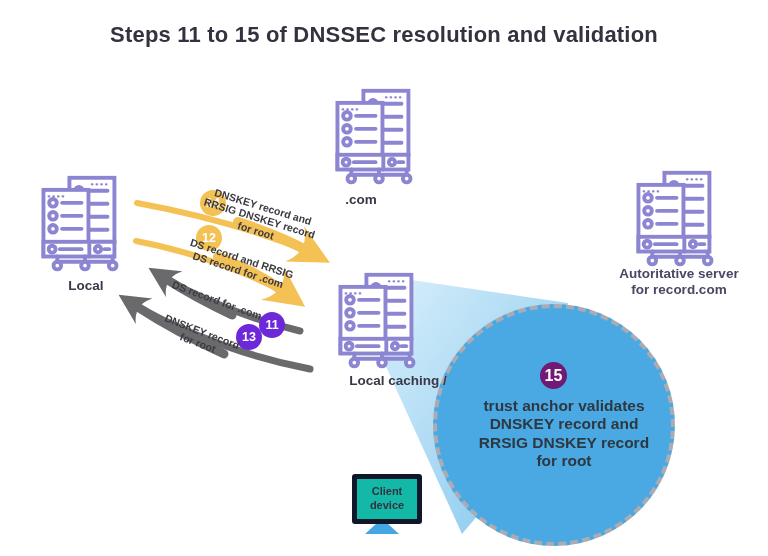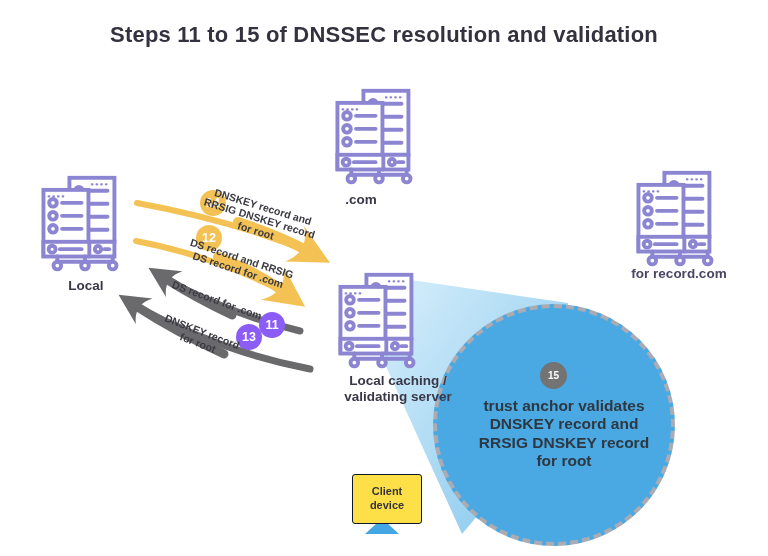--- a/index.html
+++ b/index.html
@@ -17,38 +17,38 @@
     font-size:13.5px;line-height:1.18;color:#3A3848;
   }
   .node-label.auth{color:#4A4664;}
   .icon-box{position:absolute;}
   .badge{
     position:absolute;width:26px;height:26px;border-radius:50%;
     display:flex;align-items:center;justify-content:center;
     color:#fff;font-weight:700;font-size:12.5px;
   }
   .badge.yellow{background:#F4C254;margin-left:40px;}
-  .badge.gray{background:#8b5cf6;}
-  .badge.purple{background:#737373;width:27px;height:27px;font-size:10px;}
+  .badge.gray{background:#6d28d9;}
+  .badge.purple{background:#701a75;width:27px;height:27px;font-size:16px;}
   .arrow-label{
     position:absolute;text-align:center;font-weight:700;
     font-size:10.5px;line-height:1.18;color:#3A3A42;transform-origin:center;
   }
   .validation-circle{
     position:absolute;left:433px;top:304px;width:242px;height:242px;
     border-radius:50%;background:#4AA9E2;border:4px dashed #ABABB3;
     box-sizing:border-box;
   }
   .circle-text{
     position:absolute;left:454px;top:397px;width:220px;text-align:center;
     font-size:15.5px;line-height:1.18;font-weight:600;color:#2E3842;
   }
   .monitor{
     position:absolute;left:352px;top:474px;width:70px;height:50px;
-    border:1px solid #0f172a;border-radius:3px;background:#fde047;
+    border:5px solid #0f172a;border-radius:3px;background:#14b8a6;
     box-sizing:border-box;display:flex;flex-direction:column;
     align-items:center;justify-content:center;
   }
   .monitor span{font-size:11px;font-weight:800;color:#33323E;line-height:1.25;}
   .monitor-stand{
     position:absolute;left:365px;top:524px;width:34px;height:10px;
     background:#45A6E4;clip-path:polygon(32% 0,68% 0,100% 100%,0 100%);
   }
 </style>
 </head>
@@ -148,25 +148,25 @@
   <svg class="icon-box" style="left:635px;top:170px;" width="90" height="99" viewBox="0 0 104 114">
       <use href="#server-sym"></use>
     </svg>
   <svg class="icon-box" style="left:337px;top:272px;" width="90" height="99" viewBox="0 0 104 114">
       <use href="#server-sym"></use>
     </svg>
 
   <div class="node-label" style="left:36px;top:278px;width:100px;">Local</div>
   <div class="node-label" style="left:311px;top:192px;width:100px;">.com</div>
   <div class="node-label auth" style="left:604px;top:266px;width:150px;">
+    <div>Autoritative server</div>
     <div>for record.com</div>
   </div>
   <div class="node-label" style="left:322px;top:373px;width:120px;margin-left:16px;">
     <div>Local caching /</div>
-    <div>validating server</div>
   </div>
 
   <div class="badge yellow" style="left:160px;top:190px;">14</div>
   <div class="badge yellow" style="left:156px;top:225px;">12</div>
   <div class="badge gray" style="left:259px;top:312px;">11</div>
   <div class="badge gray" style="left:236px;top:324px;">13</div>
 
   <div class="arrow-label" style="left:192px;top:200px;width:135px;transform:rotate(17deg);">
     <div>DNSKEY record and</div>
     <div>RRSIG DNSKEY record</div>

